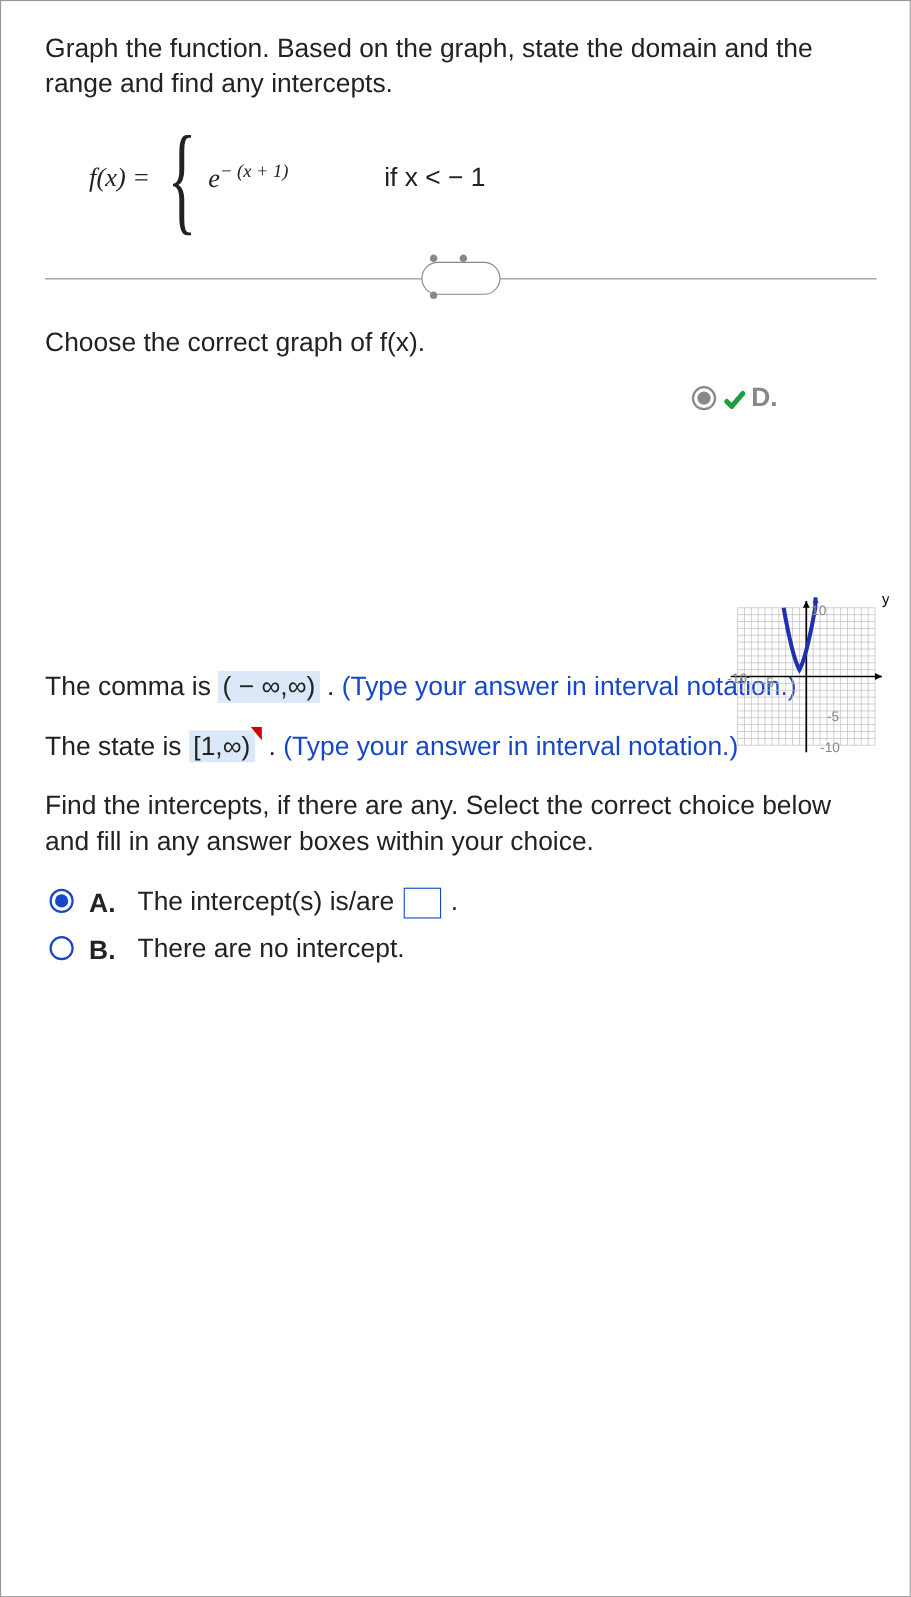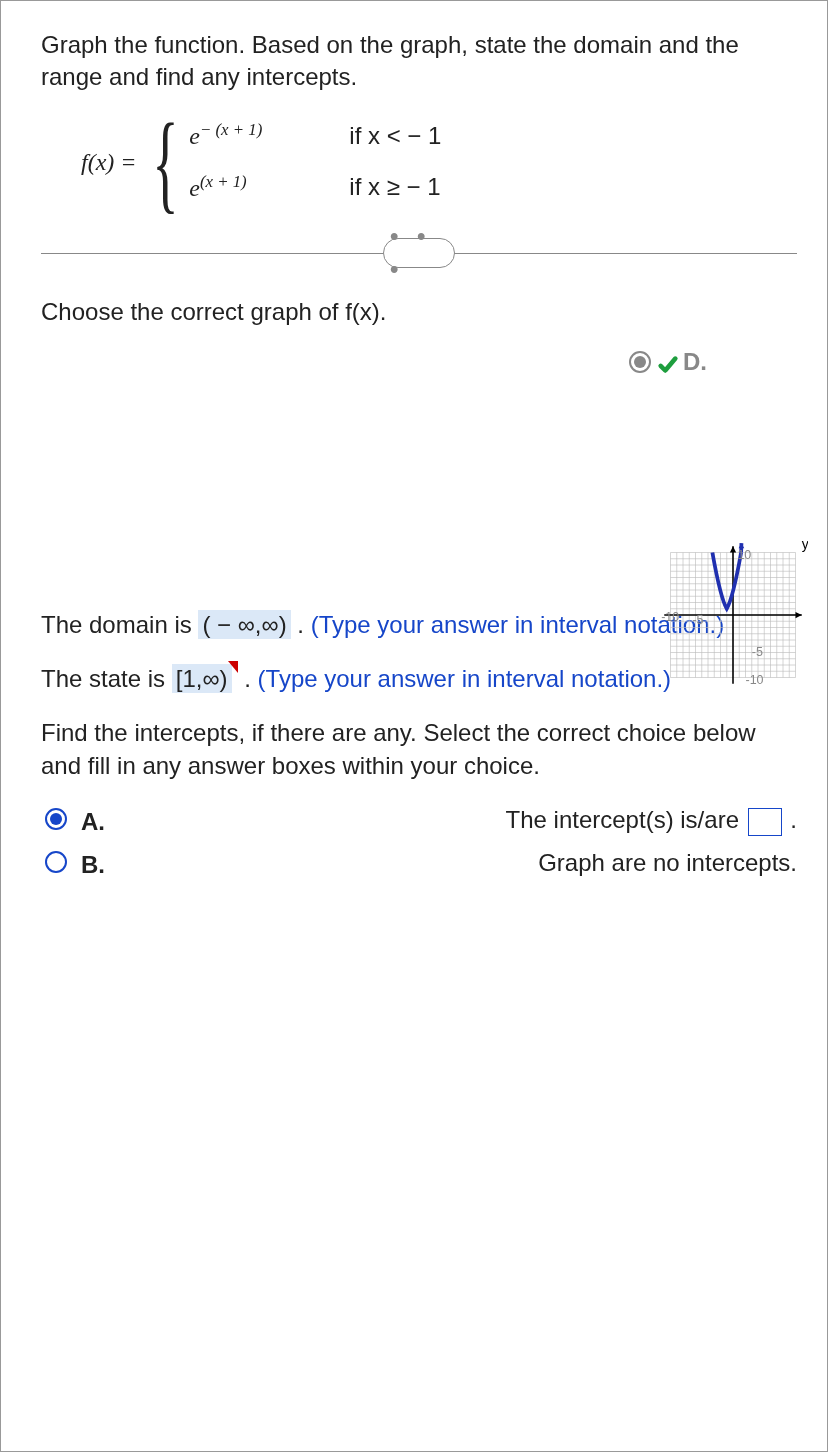--- a/index.html
+++ b/index.html
@@ -22,21 +22,21 @@
     gap: 8px;
   }
   .brace {
     font-size: 110px;
     font-weight: 100;
     line-height: 0.8;
     font-family: "Times New Roman", serif;
     transform: scaleX(0.5);
     margin: 0 -10px 0 -6px;
   }
-  .pieces { display: flex; flex-direction: column; gap: 18px; }
+  .pieces { display: flex; flex-direction: row; gap: 18px; }
   .piece-row { display: flex; align-items: center; }
   .expr { font-style: italic; font-family: "Times New Roman", serif; width: 150px;}
   .sup { font-size: 0.7em; vertical-align: super; }
   .cond { margin-left: 10px; text-align: right; }
   .divider-wrap { position: relative; margin: 6px 0 26px 0; height: 34px; }
   .divider-line {
     border-top: 1.5px solid #888;
     position: absolute; left: 0; right: 0; top: 50%;
   }
   .divider-pill {
@@ -97,21 +97,21 @@
   .radio-row { display:flex; align-items:flex-start; gap:14px; margin: 8px 0 8px 4px;}
   .radio-blue {
     width:22px; height:22px; border-radius:50%;
     border:2px solid #1646c9; position:relative; flex-shrink:0; margin-top:4px;
   }
   .radio-blue.selected::after {
     content:''; position:absolute; left:3px; top:3px; right:3px; bottom:3px;
     border-radius:50%; background:#1646c9;
   }
   .opt-letter { font-weight:bold; width:30px; flex-shrink:0; margin-top:2px;}
-  .opt-body { flex:1;text-align:right; }
+  .opt-body { flex:1; }
   .answer-box {
     display:inline-block;
     width:34px; height:28px;
     border:1.5px solid #1646c9;
     vertical-align: middle;
     margin: 0 2px;
   }
   .italic { font-style: italic; font-family:"Times New Roman",serif;}
 </style>
 </head>
@@ -121,26 +121,20 @@
 
 <div class="piecewise">
   <span class="italic">f(x) = </span>
   <span class="brace">{</span>
   <div class="pieces">
     <div class="piece-row">
       <span class="expr">
         <span class="italic">e</span><span class="sup">− (x + 1)</span>
       </span>
       <span class="cond">if x &lt; − 1</span>
-    </div>
-    <div class="piece-row">
-      <span class="expr">
-        <span class="italic">e</span><span class="sup">(x + 1)</span>
-      </span>
-      <span class="cond">if x ≥ − 1</span>
     </div>
   </div>
 </div>
 
 <div class="divider-wrap">
   <div class="divider-line"></div>
   <div class="divider-pill">• • •</div>
 </div>
 
 <div class="subq">Choose the correct graph of f(x).</div>
@@ -215,21 +209,21 @@
   <text x="-11.5" y="1" font-size="2" fill="#888" text-anchor="start">-10</text>
   <text x="-6.5" y="1.5" font-size="2" fill="#888">-5</text>
   <text x="3" y="6.5" font-size="2" fill="#888">-5</text>
   <text x="2" y="11" font-size="2" fill="#888">-10</text>
   <text x="0.7" y="-9" font-size="2" fill="#888">10</text>
 </svg>
 
 <div style="height:200px"></div>
 
 <div class="para">
-  <span>The domain is </span>
+  <span>The comma is </span>
   <span class="answer-highlight">( − ∞,∞)</span>
   <span> .  </span>
   <span class="hint">(Type your answer in interval notation.)</span>
 </div>
 
 <div class="para">
   <span>The state is </span>
   <span class="answer-highlight">[1,∞)</span><span class="corner-flag"></span>
   <span> . </span>
   <span class="hint">(Type your answer in interval notation.)</span>
@@ -245,14 +239,14 @@
       <span>The intercept(s) is/are </span>
       <span class="answer-box"></span>
       <span>.</span>
     </div>
   </div>
 </div>
 
 <div class="radio-row">
   <span class="radio-blue"></span>
   <span class="opt-letter">B.</span>
-  <div class="opt-body">Graph are no intercepts.</div>
+  <div class="opt-body">There are no intercept.</div>
 </div>
 
 </body></html>

